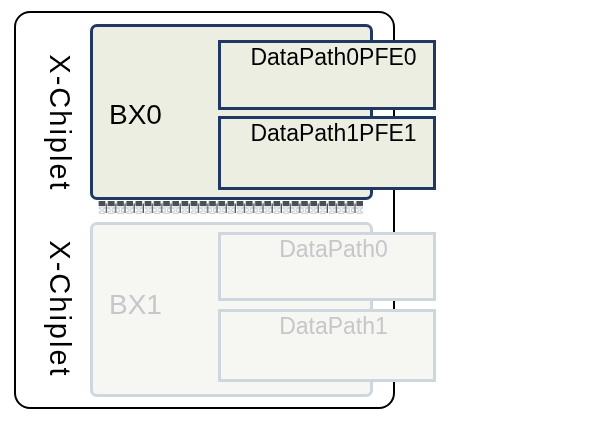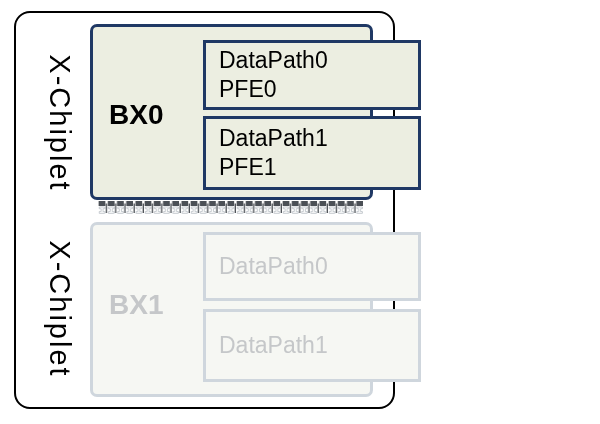--- a/index.html
+++ b/index.html
@@ -15,31 +15,31 @@
   
   .vlabel{
     position:absolute;left:59px;white-space:nowrap;
     font-size:29px;letter-spacing:2px;color:#000;
     transform:translate(-50%,-50%) rotate(90deg);transform-origin:center;
   }
   .vlabel.top{top:123px;}
   .vlabel.bottom{top:309px;}
   
   .bx{
-    position:absolute;left:90px;width:277px;border-radius:7px;border:3px solid;font-weight:bold;
+    position:absolute;left:90px;width:277px;border-radius:7px;border:3px solid;
   }
   .bx.active{top:24px;height:170px;background:var(--active-fill,#eceee1);border-color:var(--active-border,#1f3864);}
   .bx.offline{top:222px;height:169px;background:var(--offline-fill,#f6f7f3);border-color:var(--offline-border,#cfd6dd);}
   .bx-label{position:absolute;left:16px;font-size:28px;line-height:28px;}
   .bx.active .bx-label{top:74px;color:#000;}
   .bx.offline .bx-label{top:66px;color:var(--offline-text,#c5c7c9);}
   
   .dp{
-    position:absolute;left:203px;width:199px;border:3px solid;
-    display:flex;flex-direction:column;justify-content:center;
+    position:absolute;left:218px;width:199px;border:3px solid;
+    display:flex;flex-direction:row;justify-content:center;
     padding-left:13px;box-sizing:content-box;
     font-size:23px;line-height:29px;
   }
   .dp.active{background:var(--active-fill,#eceee1);border-color:var(--active-border,#1f3864);color:#000;}
   .dp.offline{background:var(--offline-fill,#f6f7f3);border-color:var(--offline-border,#cfd6dd);color:var(--offline-text,#c5c7c9);}
   .dp0a{top:40px;height:64px;}
   .dp1a{top:116px;height:68px;}
   .dp0b{top:232px;height:63px;}
   .dp1b{top:309px;height:67px;}
   

